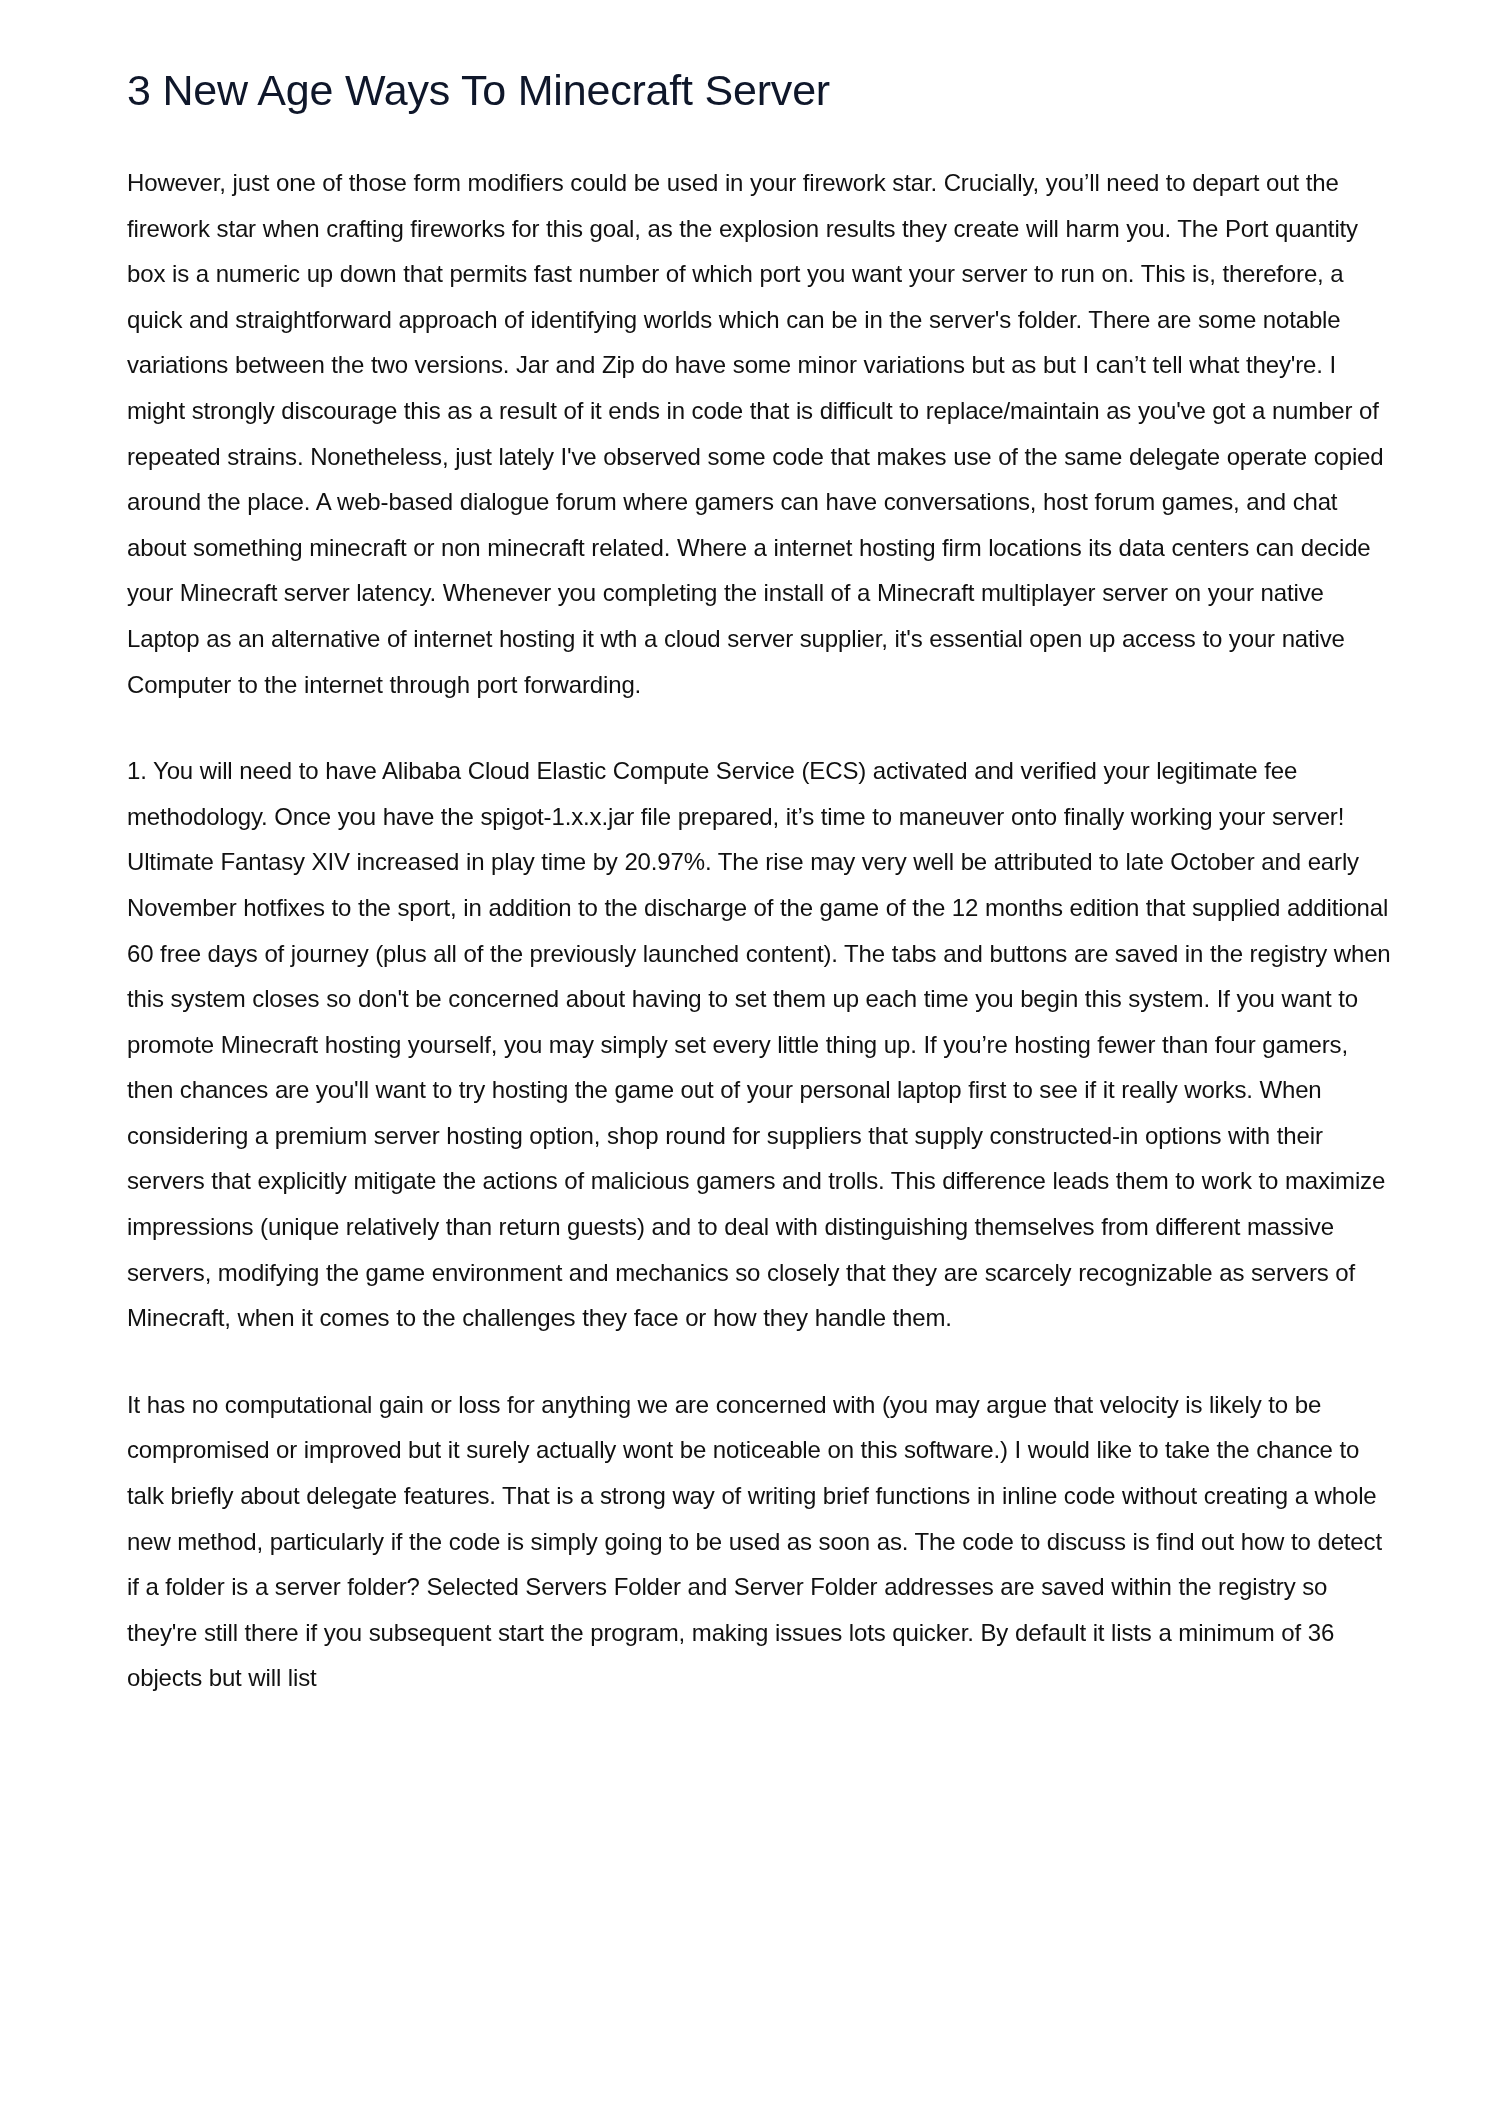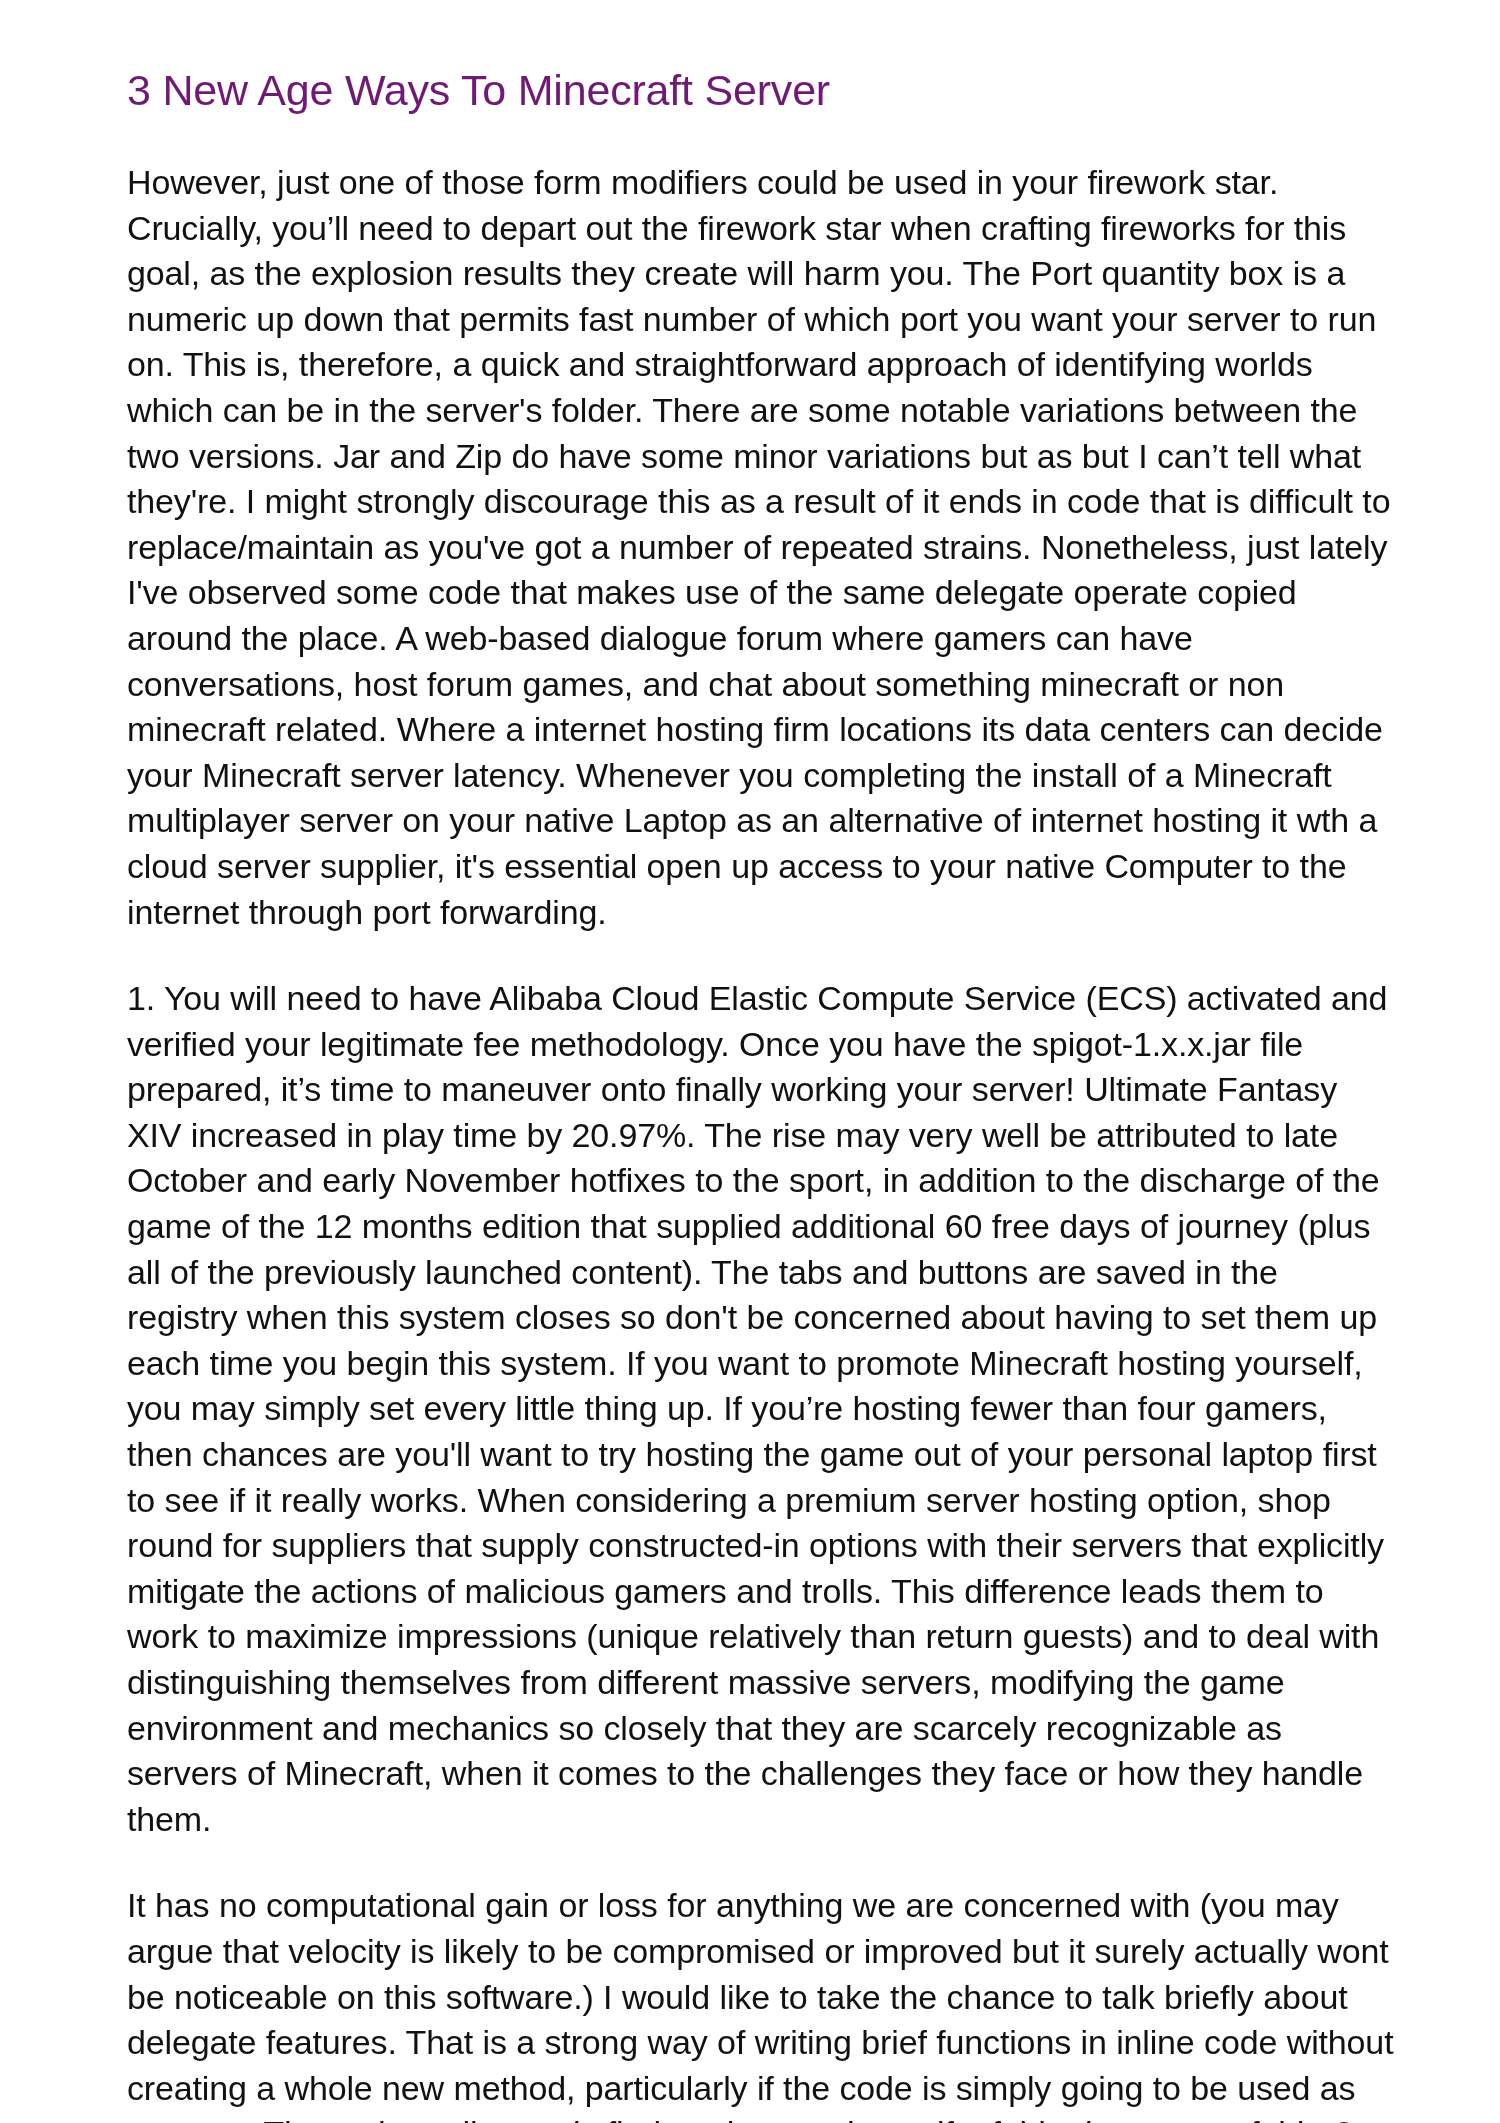--- a/index.html
+++ b/index.html
@@ -20,24 +20,24 @@
       left: 127px;
       top: 62px;
       width: 1268px;
     }
     .title {
       font-size: 43px;
       font-weight: normal;
       line-height: 56px;
       margin: 0 0 42px 0;
       letter-spacing: -0.2px;
-      color: #701a75;
+      color: #0f172a;
     }
     .para {
-      font-size: 34px;
+      font-size: 24px;
       line-height: 45.6px;
       margin: 0 0 41px 0;
       letter-spacing: -0.15px;
       word-spacing: 0.2px;
     }
   </style>
 </head>
 <body>
 
 <div class="page">

